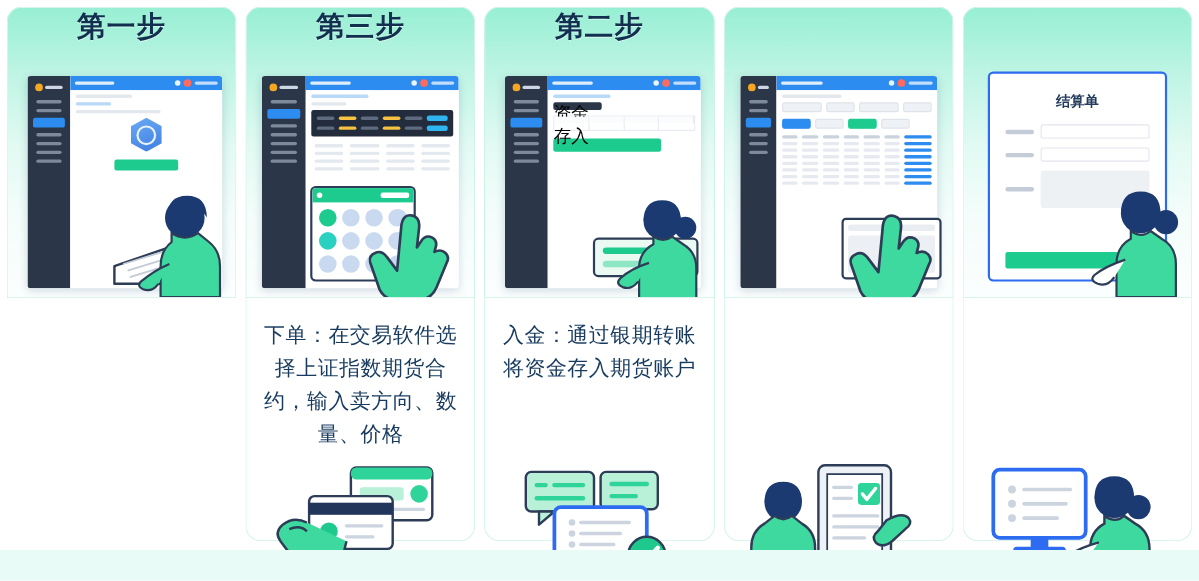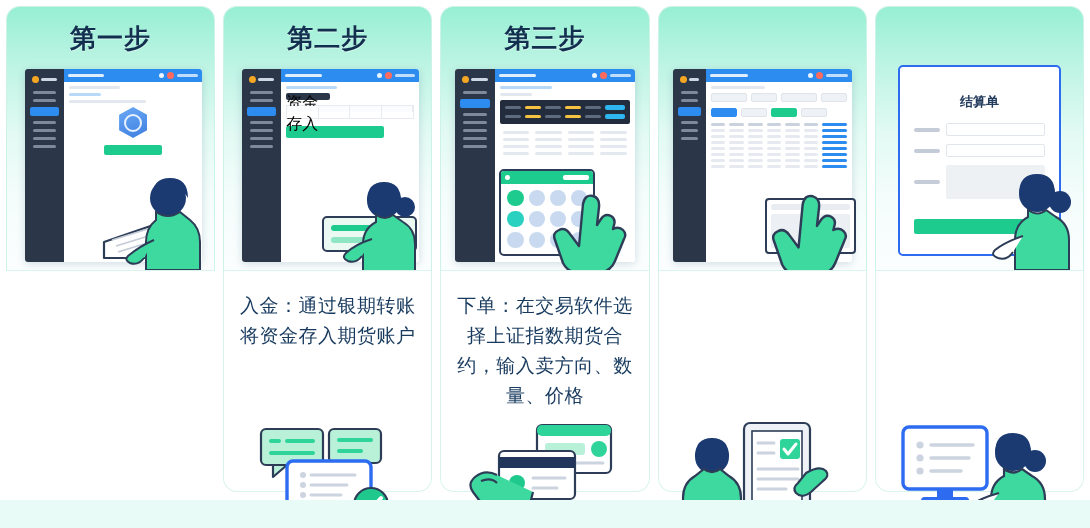--- a/index.html
+++ b/index.html
@@ -34,21 +34,20 @@
     height: 265px;
     border-radius: 14px 14px 0 0;
     background: linear-gradient(180deg, #97efd3 0%, #bdf4e3 22%, #e2faf3 48%, #f4fdfb 72%, #fbfefe 100%);
     border: 1px solid #cdf2e7;
     border-bottom: 1px solid #d8f4ec;
     overflow: hidden;
   }
   .step-title {
     position: relative;
     text-align: center;
-    padding-top: 14px;
     font-size: 26px;
     font-weight: bold;
     color: #132f4f;
     letter-spacing: 1px;
     text-shadow: 0 1px 0 rgba(255,255,255,.5);
   }
 
   
   .panel-bottom {
     position: relative;
@@ -167,21 +166,21 @@
   .grid-tbl { display: flex; flex-direction: column; gap: 3px; }
   .grid-row { display: flex; gap: 4px; }
   .grid-row span { height: 3px; flex: 1; background: #e6eaf0; border-radius: 2px; }
   .grid-row.head span { background: #c9d2dd; }
   .grid-row span.act { background: #2d8cf0; flex: 0 0 18%; }
 
   
   .form-card {
     position: absolute; left: 22px; top: 58px; right: 22px; bottom: 14px;
     background: #fff; border: 2px solid #2d6cf0; border-radius: 5px;
-    padding: 20px 14px; display: flex; flex-direction: column;
+    padding: 10px 14px; display: flex; flex-direction: column;
   }
   .form-title { text-align: center; font-size: 13px; font-weight: bold; color: #233b5c; margin: 6px 0 12px; }
   .frow { display: flex; align-items: center; gap: 6px; margin-bottom: 8px; }
   .flabel { width: 26px; height: 4px; background: #c4ccd8; border-radius: 2px; flex: none; }
   .finput { flex: 1; height: 13px; border: 1px solid #e1e6ed; border-radius: 2px; background: #fff; }
   .finput.area { height: 34px; background: #eef1f4; border-color: #eef1f4; }
   .fbtn { margin-top: auto; height: 15px; border-radius: 2px; background: #1ecb8f; }
 
   
   .keypad {
@@ -270,20 +269,145 @@
               <line x1="42" y1="90" x2="94" y2="74"></line>
             <line x1="36" y1="78" x2="88" y2="62"></line>
           </g>
           <circle cx="92" cy="36" r="18" fill="#1b3a72"></circle>
           <path d="M76 36 q0 -20 18 -20 q18 0 18 20 q-4 -9 -18 -9 q-14 0 -18 9Z" fill="#1b3a72"></path>
           <path d="M80 50 q12 8 24 0 l10 8 q10 8 10 22 l0 28 l-54 0 l0 -28 q0 -14 10 -22Z" fill="#3ed99f" stroke="#2d3d57" stroke-width="2"></path>
           <path d="M78 78 q-14 6 -26 16 q-4 4 2 7 q8 3 14 -5" fill="#3ed99f" stroke="#2d3d57" stroke-width="2"></path>
         </svg>
       </div>
 
+    </div>
+
+    <div class="card">
+      <div class="panel-top">
+        <div class="step-title">第三步</div>
+        <div class="mock narrow">
+          <div class="mock-side">
+            <div class="mock-logo">
+              <span class="dot"></span>
+              <span class="bar"></span>
+            </div>
+            <div class="mock-nav">
+              <i></i>
+              <i class="on"></i>
+              <i></i>
+              <i></i>
+              <i></i>
+              <i></i>
+              <i></i>
+            </div>
+          </div>
+          <div class="mock-main">
+            <div class="mock-topbar">
+              <span class="t-left"></span>
+              <span class="sp"></span>
+              <span class="bell"></span>
+              <span class="av"></span>
+              <span class="t-right"></span>
+            </div>
+            <div class="mock-body">
+              <div class="ln w40 blue"></div>
+              <div class="ln w25"></div>
+              <div class="dark-tbl">
+                <div class="dark-row">
+                  <span></span>
+                    <span class="y"></span>
+                  <span></span>
+                    <span class="y"></span>
+                  <span></span>
+                    <span class="c"></span>
+                </div>
+                <div class="dark-row">
+                  <span></span>
+                    <span class="y"></span>
+                  <span></span>
+                    <span class="y"></span>
+                  <span></span>
+                    <span class="c"></span>
+                </div>
+              </div>
+              <div class="lite-row">
+                  <span></span>
+                  <span></span>
+                  <span></span>
+                  <span></span>
+                </div>
+              <div class="lite-row">
+                  <span></span>
+                  <span></span>
+                  <span></span>
+                  <span></span>
+                </div>
+              <div class="lite-row">
+                  <span></span>
+                  <span></span>
+                  <span></span>
+                  <span></span>
+                </div>
+              <div class="lite-row">
+                  <span></span>
+                  <span></span>
+                  <span></span>
+                  <span></span>
+                </div>
+            </div>
+          </div>
+        </div>
+        <div class="keypad">
+          <div class="keypad-top">
+            <span class="kd"></span>
+            <span class="kb"></span>
+          </div>
+          <div class="keys">
+            <i class="g"></i>
+            <i></i>
+            <i></i>
+            <i></i>
+            <i class="t"></i>
+            <i></i>
+            <i></i>
+            <i></i>
+            <i></i>
+            <i></i>
+            <i></i>
+            <i></i>
+          </div>
+        </div>
+        <svg class="hand" style="right:6px; bottom:-4px;" width="90" height="92" viewBox="0 0 90 92">
+          <path d="M30 22 q2 -10 10 -8 q7 2 6 11 l-2 18 l4 -6 q4 -6 10 -3 q5 3 3 9 l-1 4 q6 -3 10 1 q4 4 1 9 l-9 22 q-5 12 -19 12 l-16 0 q-12 0 -17 -10 L2 58 q-3 -7 4 -10 q6 -3 11 4 l9 12Z" fill="#3ed99f" stroke="#2d3d57" stroke-width="2.4" stroke-linejoin="round"></path>
+        </svg>
+      </div>
+
+      <div class="panel-bottom">
+        <div class="desc">下单：在交易软件选择上证指数期货合约，输入卖方向、数量、价格</div>
+        <div class="illus">
+          <svg width="185" height="102" viewBox="0 0 185 102">
+            <rect x="84" y="4" width="74" height="48" rx="5" fill="#fff" stroke="#2d3d57" stroke-width="2.2"></rect>
+            <rect x="84" y="4" width="74" height="11" rx="5" fill="#2fd49a"></rect>
+            <rect x="92" y="22" width="40" height="12" rx="3" fill="#b8f0d8"></rect>
+            <circle cx="146" cy="28" r="8" fill="#2fd49a"></circle>
+            <g stroke="#ccd4e0" stroke-width="3" stroke-linecap="round">
+              <line x1="92" y1="42" x2="150" y2="42"></line>
+            </g>
+            <rect x="46" y="30" width="76" height="48" rx="5" fill="#fff" stroke="#2d3d57" stroke-width="2.2"></rect>
+            <rect x="46" y="36" width="76" height="11" fill="#22365c"></rect>
+            <circle cx="64" cy="62" r="8" fill="#1fc98d"></circle>
+            <g stroke="#ccd4e0" stroke-width="3" stroke-linecap="round">
+              <line x1="80" y1="57" x2="112" y2="57"></line>
+                <line x1="80" y1="67" x2="104" y2="67"></line>
+            </g>
+            <path d="M44 54 q-12 -6 -22 2 q-8 7 -2 15 l12 16 q6 8 18 8 l14 0 q10 0 12 -8 l4 -16" fill="#3ed99f" stroke="#2d3d57" stroke-width="2.2" stroke-linejoin="round"></path>
+            <path d="M28 60 q10 -4 16 2" fill="none" stroke="#2d3d57" stroke-width="2.2"></path>
+          </svg>
+        </div>
+      </div>
     </div>
 
     <div class="card">
       <div class="panel-top">
         <div class="step-title">第二步</div>
         <div class="mock">
           <div class="mock-side">
             <div class="mock-logo">
               <span class="dot"></span>
               <span class="bar"></span>
@@ -365,145 +489,20 @@
             <rect x="62" y="96" width="48" height="6" rx="3" fill="#2d6cf0"></rect>
             <circle cx="128" cy="84" r="17" fill="#1fc98d" stroke="#2d3d57" stroke-width="2.2"></circle>
             <path d="M120 84 l6 6 l12 -13" stroke="#fff" stroke-width="4" fill="none" stroke-linecap="round" stroke-linejoin="round"></path>
           </svg>
         </div>
       </div>
     </div>
 
     <div class="card">
       <div class="panel-top">
-        <div class="step-title">第三步</div>
-        <div class="mock narrow">
-          <div class="mock-side">
-            <div class="mock-logo">
-              <span class="dot"></span>
-              <span class="bar"></span>
-            </div>
-            <div class="mock-nav">
-              <i></i>
-              <i class="on"></i>
-              <i></i>
-              <i></i>
-              <i></i>
-              <i></i>
-              <i></i>
-            </div>
-          </div>
-          <div class="mock-main">
-            <div class="mock-topbar">
-              <span class="t-left"></span>
-              <span class="sp"></span>
-              <span class="bell"></span>
-              <span class="av"></span>
-              <span class="t-right"></span>
-            </div>
-            <div class="mock-body">
-              <div class="ln w40 blue"></div>
-              <div class="ln w25"></div>
-              <div class="dark-tbl">
-                <div class="dark-row">
-                  <span></span>
-                    <span class="y"></span>
-                  <span></span>
-                    <span class="y"></span>
-                  <span></span>
-                    <span class="c"></span>
-                </div>
-                <div class="dark-row">
-                  <span></span>
-                    <span class="y"></span>
-                  <span></span>
-                    <span class="y"></span>
-                  <span></span>
-                    <span class="c"></span>
-                </div>
-              </div>
-              <div class="lite-row">
-                  <span></span>
-                  <span></span>
-                  <span></span>
-                  <span></span>
-                </div>
-              <div class="lite-row">
-                  <span></span>
-                  <span></span>
-                  <span></span>
-                  <span></span>
-                </div>
-              <div class="lite-row">
-                  <span></span>
-                  <span></span>
-                  <span></span>
-                  <span></span>
-                </div>
-              <div class="lite-row">
-                  <span></span>
-                  <span></span>
-                  <span></span>
-                  <span></span>
-                </div>
-            </div>
-          </div>
-        </div>
-        <div class="keypad">
-          <div class="keypad-top">
-            <span class="kd"></span>
-            <span class="kb"></span>
-          </div>
-          <div class="keys">
-            <i class="g"></i>
-            <i></i>
-            <i></i>
-            <i></i>
-            <i class="t"></i>
-            <i></i>
-            <i></i>
-            <i></i>
-            <i></i>
-            <i></i>
-            <i></i>
-            <i></i>
-          </div>
-        </div>
-        <svg class="hand" style="right:6px; bottom:-4px;" width="90" height="92" viewBox="0 0 90 92">
-          <path d="M30 22 q2 -10 10 -8 q7 2 6 11 l-2 18 l4 -6 q4 -6 10 -3 q5 3 3 9 l-1 4 q6 -3 10 1 q4 4 1 9 l-9 22 q-5 12 -19 12 l-16 0 q-12 0 -17 -10 L2 58 q-3 -7 4 -10 q6 -3 11 4 l9 12Z" fill="#3ed99f" stroke="#2d3d57" stroke-width="2.4" stroke-linejoin="round"></path>
-        </svg>
-      </div>
-
-      <div class="panel-bottom">
-        <div class="desc">下单：在交易软件选择上证指数期货合约，输入卖方向、数量、价格</div>
-        <div class="illus">
-          <svg width="185" height="102" viewBox="0 0 185 102">
-            <rect x="84" y="4" width="74" height="48" rx="5" fill="#fff" stroke="#2d3d57" stroke-width="2.2"></rect>
-            <rect x="84" y="4" width="74" height="11" rx="5" fill="#2fd49a"></rect>
-            <rect x="92" y="22" width="40" height="12" rx="3" fill="#b8f0d8"></rect>
-            <circle cx="146" cy="28" r="8" fill="#2fd49a"></circle>
-            <g stroke="#ccd4e0" stroke-width="3" stroke-linecap="round">
-              <line x1="92" y1="42" x2="150" y2="42"></line>
-            </g>
-            <rect x="46" y="30" width="76" height="48" rx="5" fill="#fff" stroke="#2d3d57" stroke-width="2.2"></rect>
-            <rect x="46" y="36" width="76" height="11" fill="#22365c"></rect>
-            <circle cx="64" cy="62" r="8" fill="#1fc98d"></circle>
-            <g stroke="#ccd4e0" stroke-width="3" stroke-linecap="round">
-              <line x1="80" y1="57" x2="112" y2="57"></line>
-                <line x1="80" y1="67" x2="104" y2="67"></line>
-            </g>
-            <path d="M44 54 q-12 -6 -22 2 q-8 7 -2 15 l12 16 q6 8 18 8 l14 0 q10 0 12 -8 l4 -16" fill="#3ed99f" stroke="#2d3d57" stroke-width="2.2" stroke-linejoin="round"></path>
-            <path d="M28 60 q10 -4 16 2" fill="none" stroke="#2d3d57" stroke-width="2.2"></path>
-          </svg>
-        </div>
-      </div>
-    </div>
-
-    <div class="card">
-      <div class="panel-top">
         <div class="mock narrow">
           <div class="mock-side">
             <div class="mock-logo">
               <span class="dot"></span>
               <span class="bar"></span>
             </div>
             <div class="mock-nav">
               <i></i>
               <i></i>
               <i class="on"></i>

